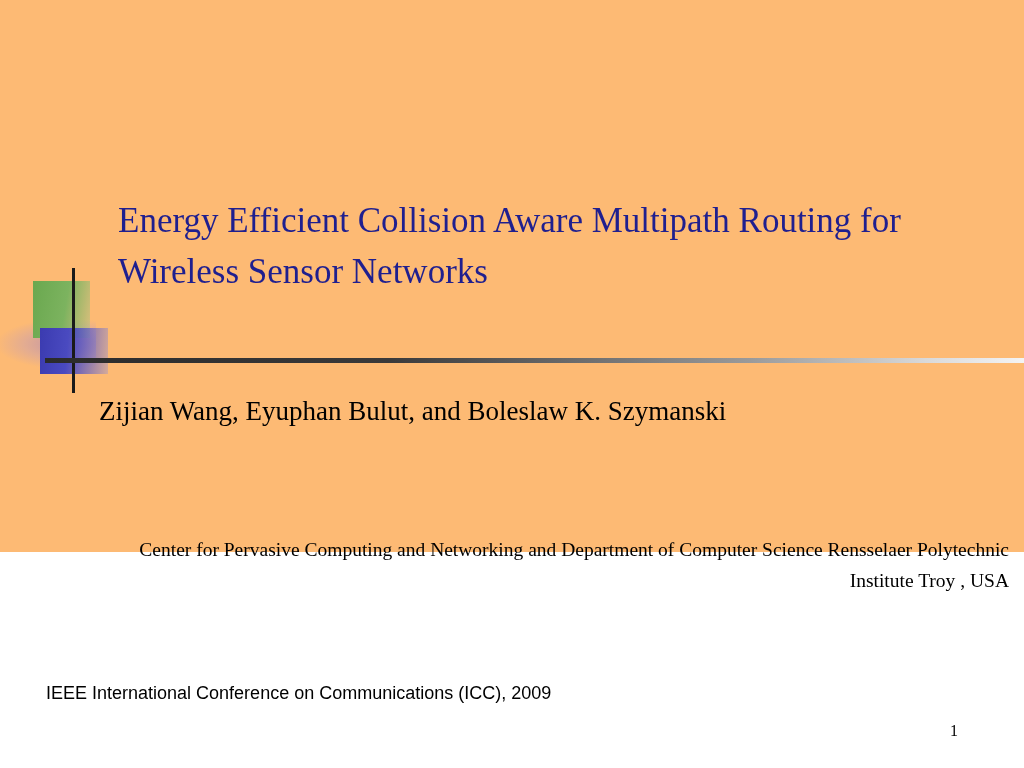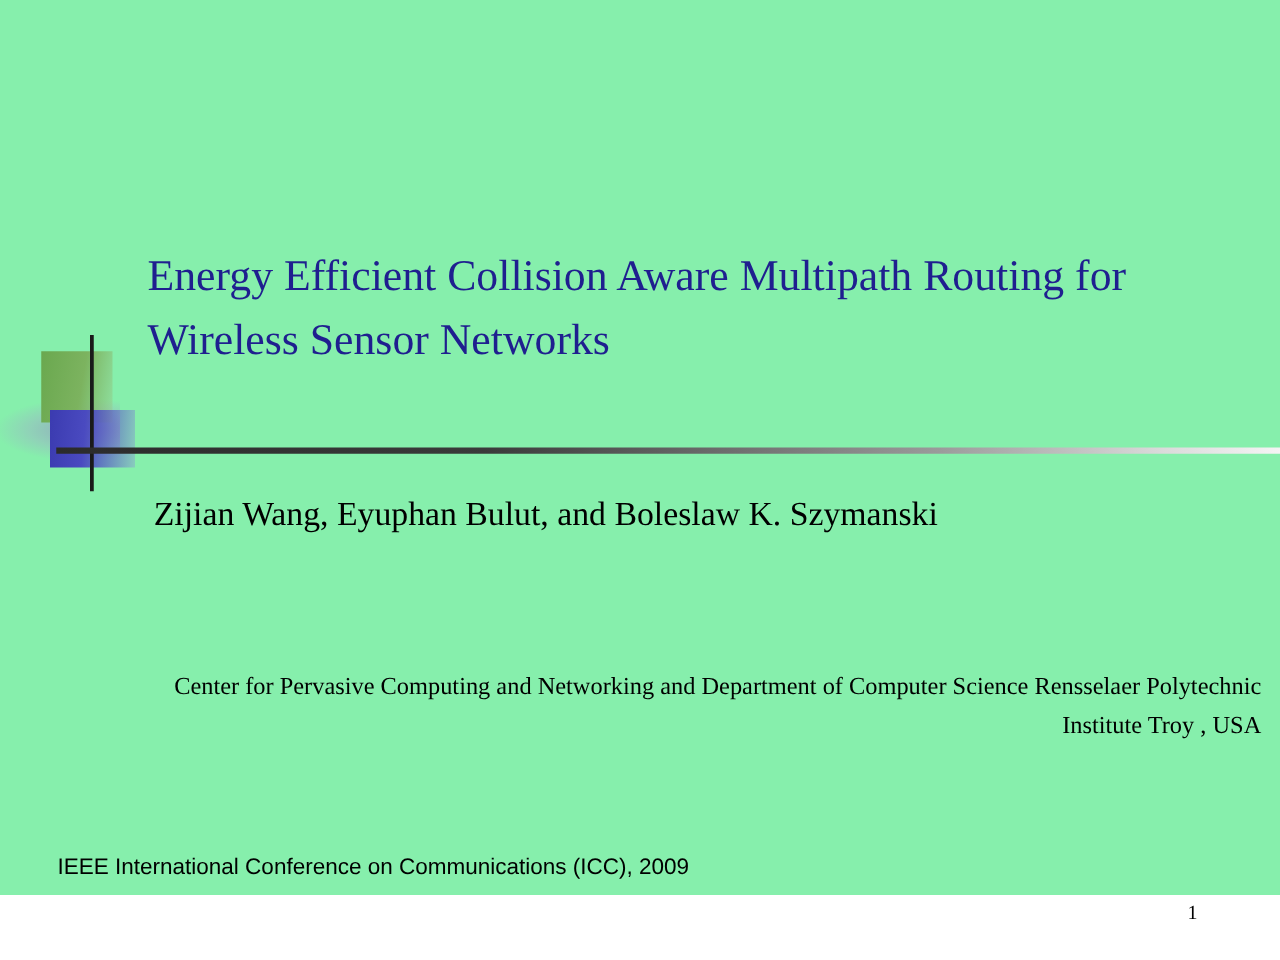--- a/index.html
+++ b/index.html
@@ -10,22 +10,22 @@
     width: 1024px;
     height: 768px;
     background: #ffffff;
     font-family: "Liberation Serif", serif;
     overflow: hidden;
   }
 
   .slide {
     position: relative;
     width: 1024px;
-    height: 716px;
-    background: #86efac;
+    height: 552px;
+    background: #fdba74;
   }
 
   
   .title {
     position: absolute;
     left: 118px;
     top: 172px;
     width: 850px;
     font-family: "Liberation Serif", serif;
     font-size: 35px;
@@ -92,21 +92,20 @@
   
   .authors {
     position: absolute;
     left: 99px;
     top: 392px;
     width: 790px;
     font-family: "Liberation Serif", serif;
     font-size: 27px;
     line-height: 38px;
     color: #000000;
-    margin-left: 24px;
   }
 
   
   .affiliation {
     position: absolute;
     left: 99px;
     top: 534px;
     width: 910px;
     font-family: "Liberation Serif", serif;
     font-size: 19.5px;

